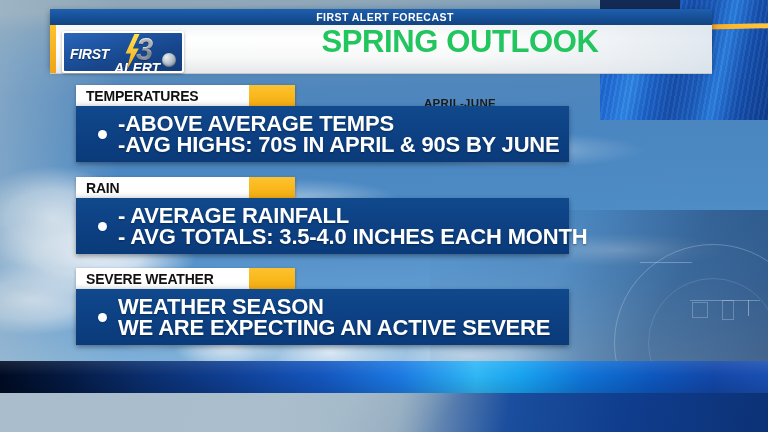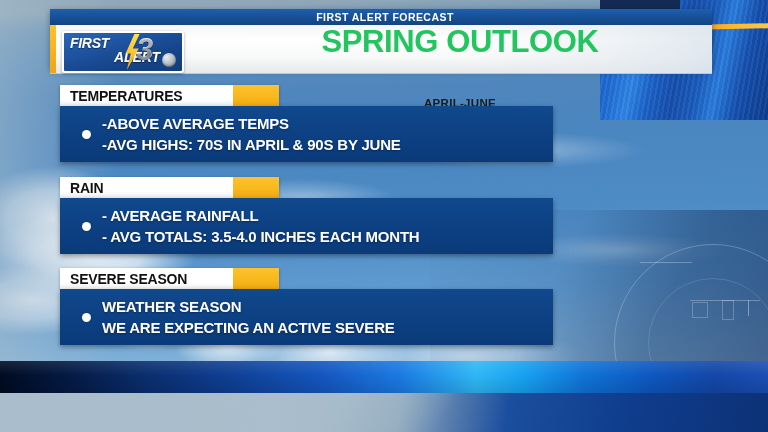--- a/index.html
+++ b/index.html
@@ -196,21 +196,21 @@
     width: 118px; height: 38px;
     background: linear-gradient(165deg, #2a66b8 0%, #1f56a4 30%, #17468c 62%, #123c7c 100%);
     border: 2px solid #ffffff;
     border-radius: 3px;
     box-shadow: 0 1px 3px rgba(0,0,0,.35);
     overflow: hidden;
     z-index: 4;
   }
   .logo-fa {
     position: absolute;
-    left: 6px; top: 3px;
+    left: 6px; top: 14px;
     line-height: 14px;
   }
   .logo-first, .logo-alert {
     display: block;
     color: #ffffff;
     font-size: 14px;
     font-weight: bold;
     font-style: italic;
     letter-spacing: -.3px;
     text-shadow: 0 1px 1px rgba(0,0,0,.45);
@@ -240,21 +240,21 @@
   .logo-orb {
     position: absolute;
     left: 98px; top: 20px;
     width: 14px; height: 14px;
     border-radius: 50%;
     background: radial-gradient(circle at 32% 30%, #e9eef2 0%, #b6c0c9 48%, #6f7d8a 100%);
     box-shadow: inset 0 -1px 2px rgba(0,0,0,.35);
   }
 
   
-  .section { position: absolute; left: 48px; padding-left: 12px; }
+  .section { position: absolute; left: 64px; padding-left: 12px; }
   .sec-tab {
     position: relative;
     width: 219px; height: 21px;
     background: linear-gradient(180deg, #ffffff 0%, #ffffff 70%, #eceef0 100%);
     box-shadow: 0 1px 3px rgba(0,0,0,.3);
     display: flex; align-items: center;
   }
   .sec-tab-label {
     color: #111111;
     font-size: 14px;
@@ -284,21 +284,21 @@
     width: 9px; height: 9px;
     border-radius: 50%;
     background: #ffffff;
     margin-left: 22px;
     margin-right: 11px;
     box-shadow: 0 0 2px rgba(0,0,0,.25);
   }
   .sec-lines {
     flex: 1 1 auto;
     color: #ffffff;
-    font-size: 15px;
+    font-size: 22px;
     font-weight: bold;
     line-height: 21px;
     letter-spacing: -.2px;
     text-shadow: 0 1px 2px rgba(0,0,0,.35);
     padding-right: 8px;
   }
   .sec-lines div { white-space: nowrap; }
 </style>
 </head>
 <body>
@@ -374,21 +374,21 @@
       <span class="bullet"></span>
       <div class="sec-lines">
         <div>- AVERAGE RAINFALL</div>
         <div>- AVG TOTALS: 3.5-4.0 INCHES EACH MONTH</div>
       </div>
     </div>
   </div>
 
   <div class="section" style="top:268px;">
     <div class="sec-tab">
-      <span class="sec-tab-label">SEVERE SEASON</span>
+      <span class="sec-tab-label">SEVERE WEATHER</span>
       <span class="sec-tab-accent"></span>
     </div>
     <div class="sec-body">
       <span class="bullet"></span>
       <div class="sec-lines">
         <div>WEATHER SEASON</div>
         <div>WE ARE EXPECTING AN ACTIVE SEVERE</div>
       </div>
     </div>
   </div>

